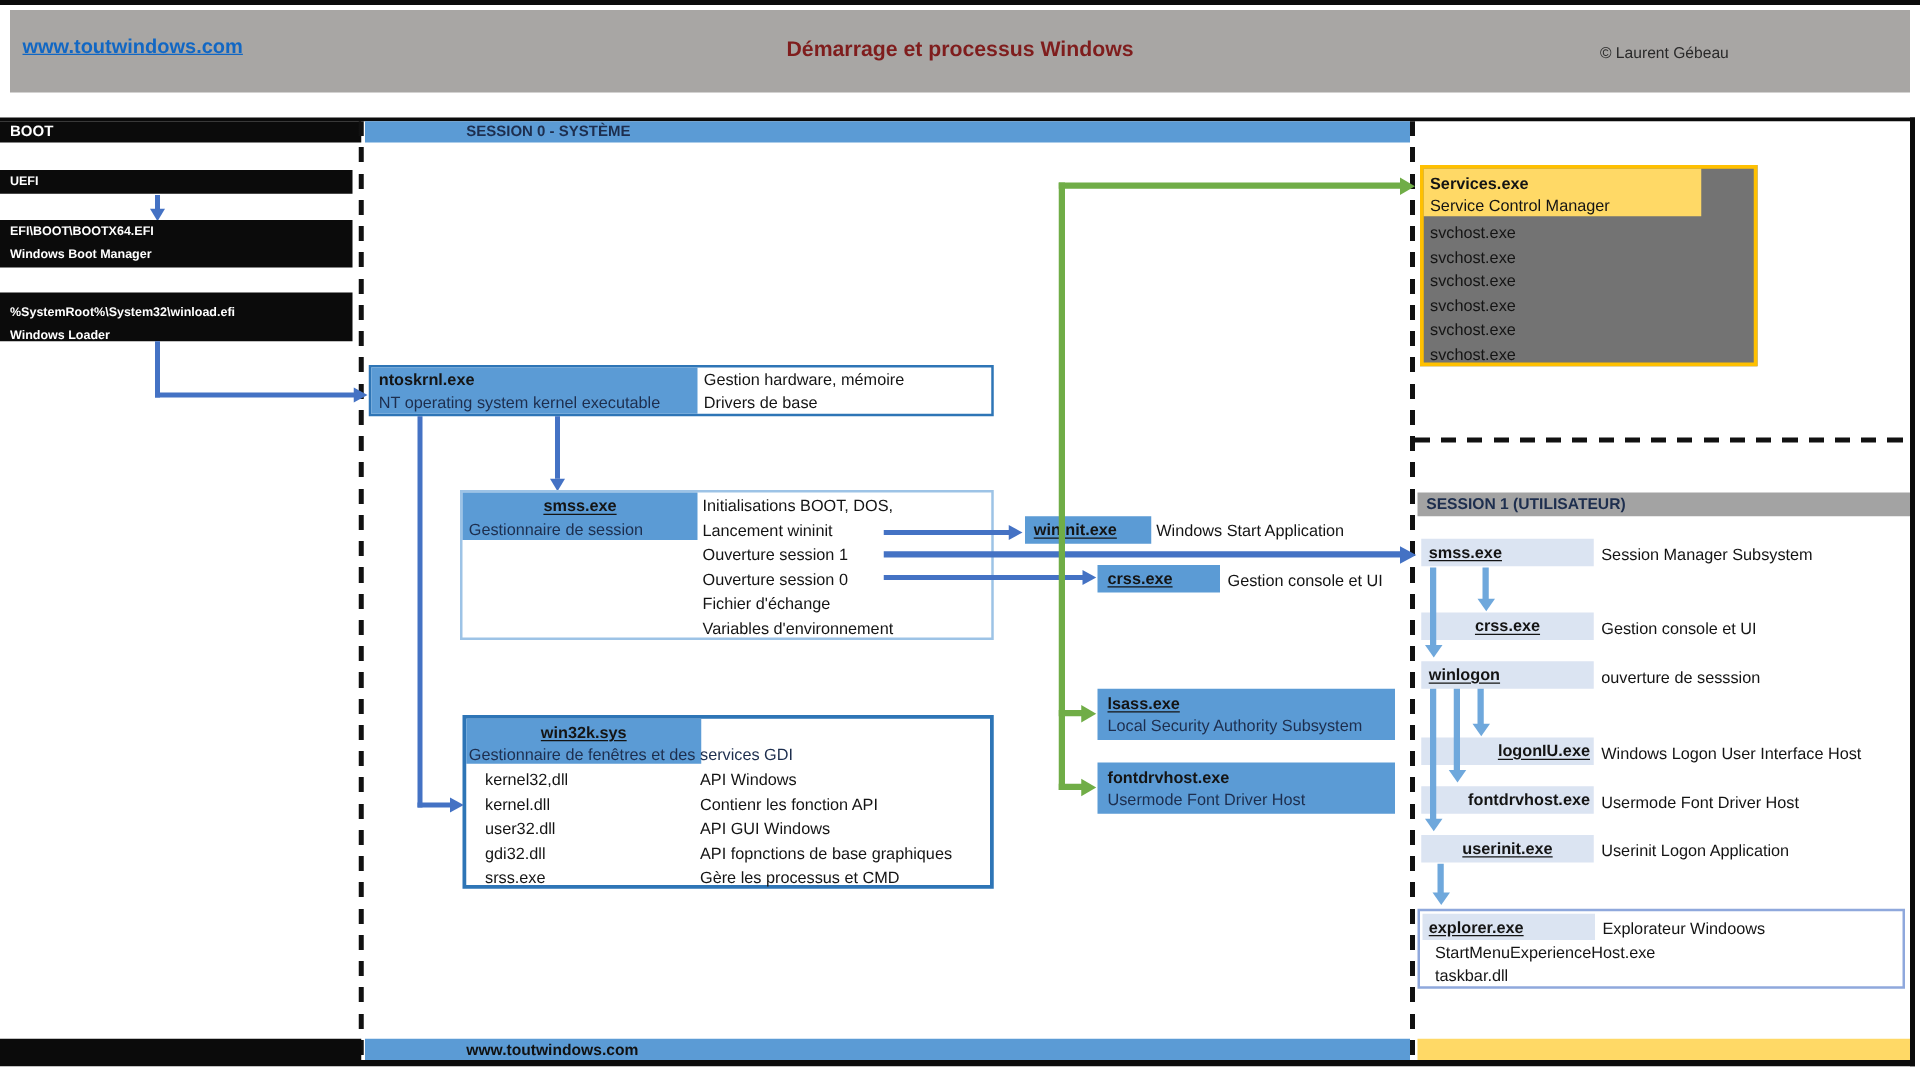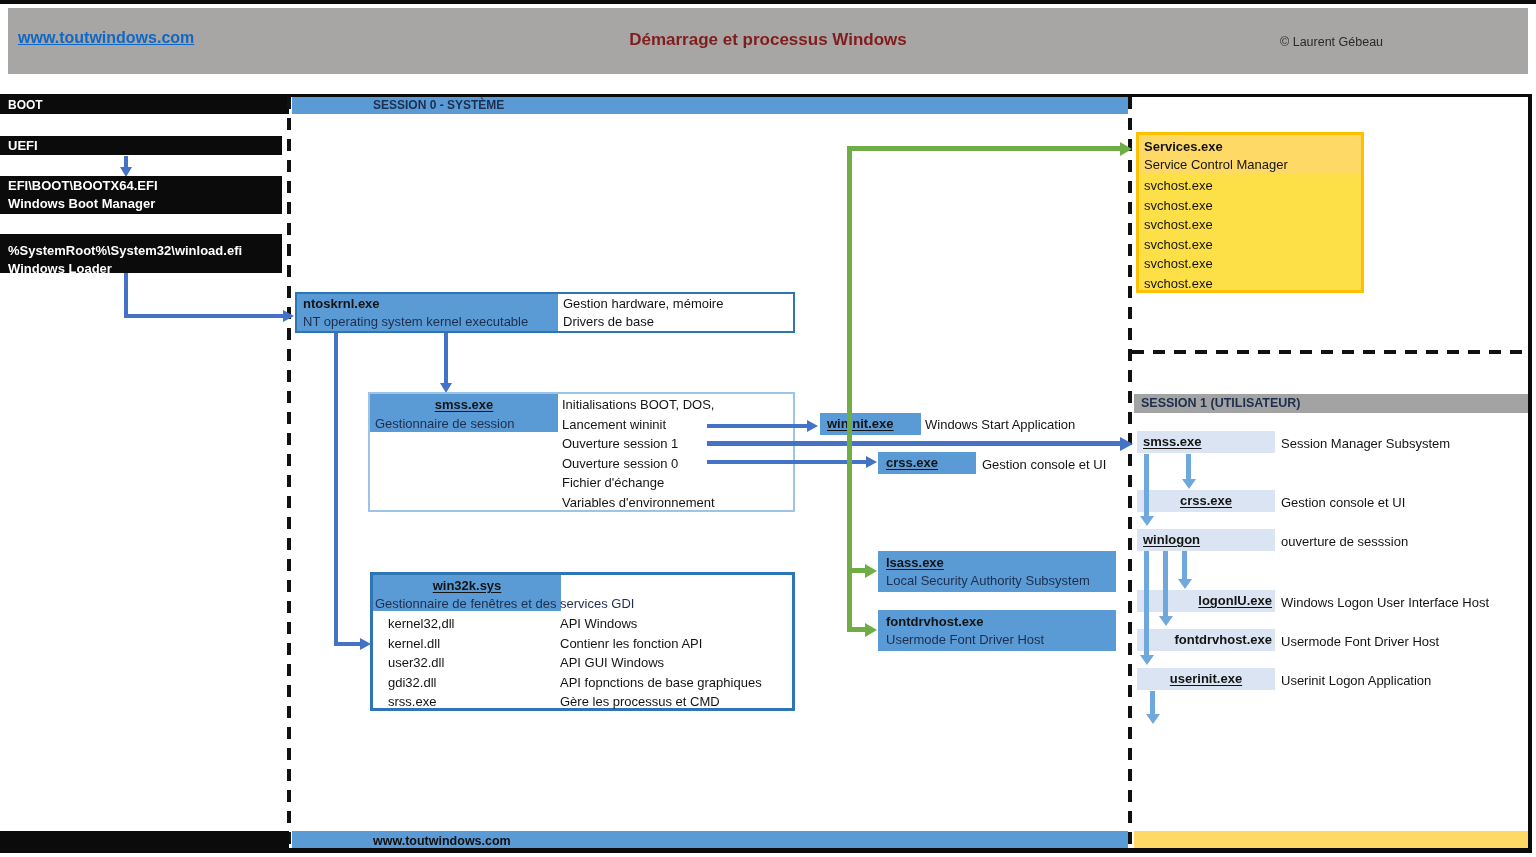--- a/index.html
+++ b/index.html
@@ -2,21 +2,21 @@
 <html><head>
 <meta charset="utf-8">
 <style>
   html,body{margin:0;padding:0;background:#fff;}
   #stage{position:relative;width:1536px;height:857px;background:#fff;overflow:hidden;
          font-family:"Liberation Sans",sans-serif;color:#141414;}
   .abs{position:absolute;box-sizing:border-box;}
   .t13{font-size:13px;line-height:19px;white-space:nowrap;}
   .bold{font-weight:bold;}
   .und{text-decoration:underline;text-underline-offset:2px;}
-  .blkbox{background:#0b0b0b;color:#fff;font-weight:bold;font-size:13px;padding-left:8px;}
+  .blkbox{background:#0b0b0b;color:#fff;font-weight:bold;font-size:10px;padding-left:8px;}
   .bluefill{background:#5b9bd5;}
   .navy{color:#1d2e4e;}
   .hl{background:#4472c4;}
   .vl{background:#4472c4;}
   .hl-s1{background:#6fa8dc;}
   .gl{background:#70ad47;z-index:6;}
   .ar-r{width:0;height:0;border-top:6px solid transparent;border-bottom:6px solid transparent;border-left:11px solid #4472c4;z-index:6;}
   .ar-d{width:0;height:0;border-left:6px solid transparent;border-right:6px solid transparent;border-top:10px solid #4472c4;}
   .ar-r-g{width:0;height:0;border-top:7px solid transparent;border-bottom:7px solid transparent;border-left:12px solid #70ad47;z-index:6;}
   .ar-d-s1{width:0;height:0;border-left:7px solid transparent;border-right:7px solid transparent;border-top:10px solid #6fa8dc;}
@@ -145,21 +145,21 @@
   </div>
 
   <div class="abs gl" style="left:847px;top:146px;width:5px;height:486px;"></div>
   <div class="abs gl" style="left:847px;top:146px;width:274px;height:5px;"></div>
   <div class="abs ar-r-g" style="left:1120px;top:142px;"></div>
   <div class="abs gl" style="left:847px;top:568px;width:20px;height:5px;"></div>
   <div class="abs ar-r-g" style="left:865px;top:564px;"></div>
   <div class="abs gl" style="left:847px;top:627px;width:20px;height:5px;"></div>
   <div class="abs ar-r-g" style="left:865px;top:623px;"></div>
 
-  <div class="abs" style="left:1136px;top:132px;width:228px;height:161px;border:3px solid #ffc000;background:#fde047;">
+  <div class="abs" style="left:1136px;top:132px;width:270px;height:161px;border:3px solid #ffc000;background:#737373;">
     <div class="abs" style="left:0;top:0;width:222px;height:38px;background:#ffd966;"></div>
     <div class="abs t13 bold" style="left:5px;top:2px;">Services.exe</div>
     <div class="abs t13" style="left:5px;top:20px;">Service Control Manager</div>
     <div class="abs" style="left:5px;top:41px;">
       <div class="t13" style="line-height:19.6px;">svchost.exe</div>
       <div class="t13" style="line-height:19.6px;">svchost.exe</div>
       <div class="t13" style="line-height:19.6px;">svchost.exe</div>
       <div class="t13" style="line-height:19.6px;">svchost.exe</div>
       <div class="t13" style="line-height:19.6px;">svchost.exe</div>
       <div class="t13" style="line-height:19.6px;">svchost.exe</div>
@@ -209,20 +209,28 @@
 
   <div class="abs hl-s1" style="left:1163px;top:551px;width:5px;height:66px;"></div>
   <div class="abs ar-d-s1" style="left:1159px;top:616px;"></div>
 
   <div class="abs hl-s1" style="left:1182px;top:551px;width:5px;height:29px;"></div>
   <div class="abs ar-d-s1" style="left:1178px;top:579px;"></div>
 
   <div class="abs hl-s1" style="left:1150px;top:691px;width:5px;height:24px;"></div>
   <div class="abs ar-d-s1" style="left:1146px;top:714px;"></div>
 
+  <div class="abs" style="left:1134px;top:727px;width:390px;height:64px;border:2px solid #8fa8dc;background:#fff;">
+    <div class="abs s1lbl" style="left:2px;top:2px;height:21px;line-height:21px;">
+      <span class="und" style="padding-left:5px;">explorer.exe</span>
+    </div>
+    <div class="abs t13" style="left:146px;top:4px;">Explorateur Windoows</div>
+    <div class="abs t13" style="left:12px;top:23px;">StartMenuExperienceHost.exe</div>
+    <div class="abs t13" style="left:12px;top:42px;">taskbar.dll</div>
+  </div>
 
   <div class="abs" style="left:0;top:831px;width:289px;height:17px;background:#0b0b0b;"></div>
   <div class="abs" style="left:292px;top:831px;width:836px;height:17px;background:#5b9bd5;">
     <span style="display:inline-block;padding-left:81px;font-size:12.5px;font-weight:bold;line-height:17px;color:#111;cursor:pointer;">www.toutwindows.com</span>
   </div>
   <div class="abs" style="left:1134px;top:831px;width:394px;height:17px;background:#ffd966;"></div>
 
 </div>
 
 </body></html>

